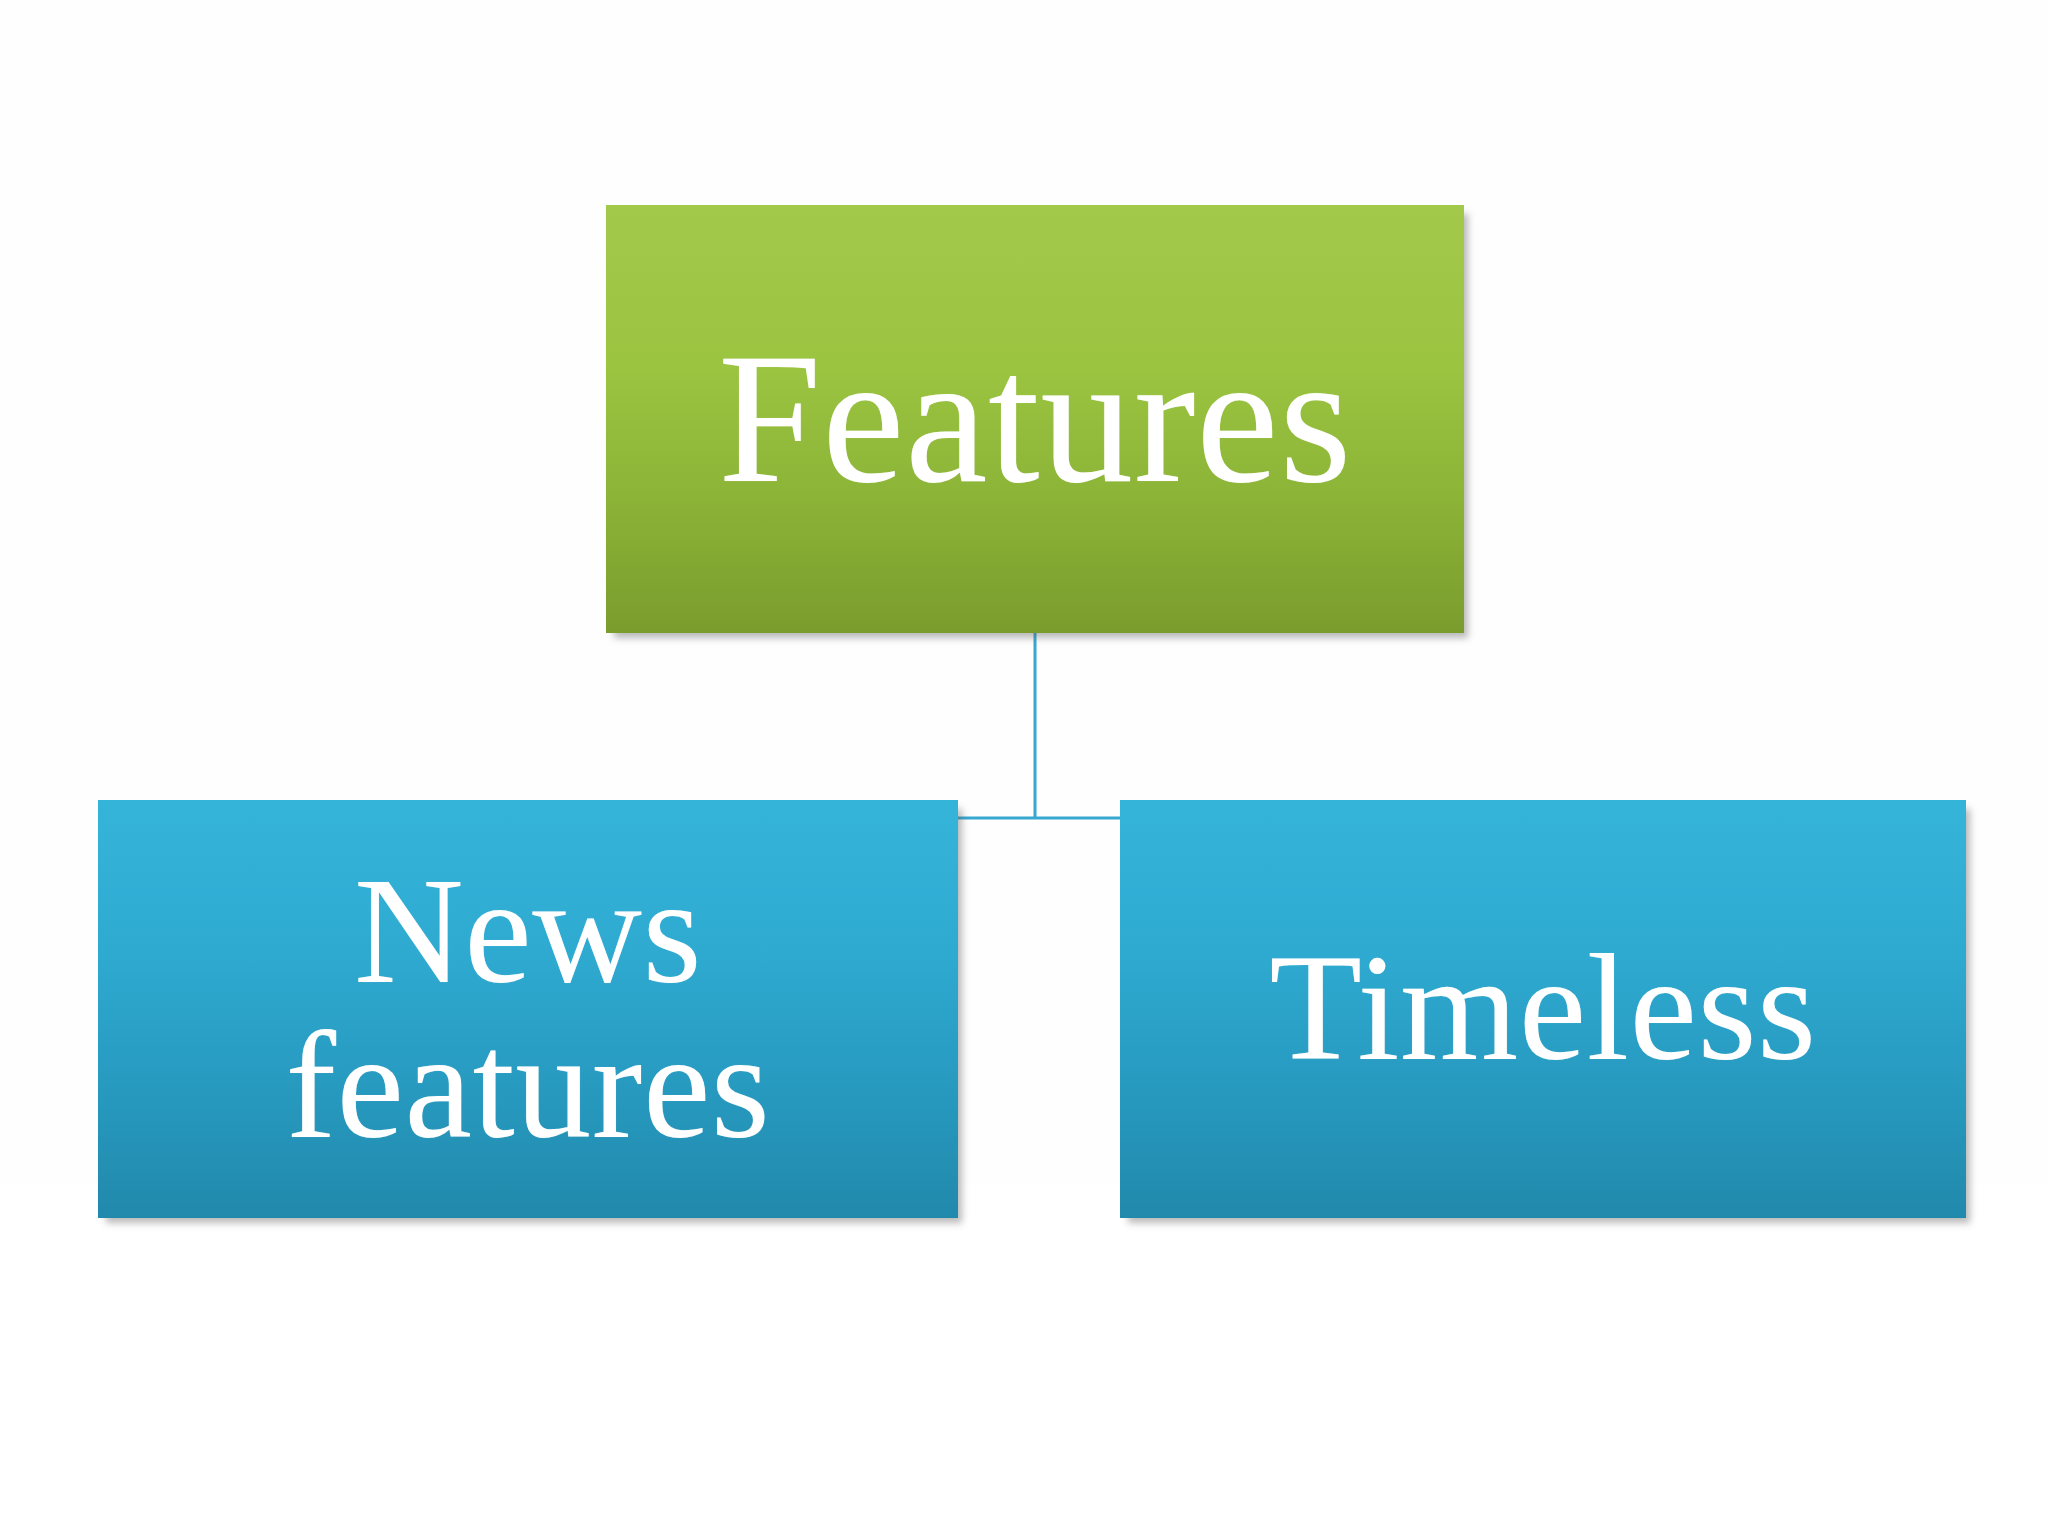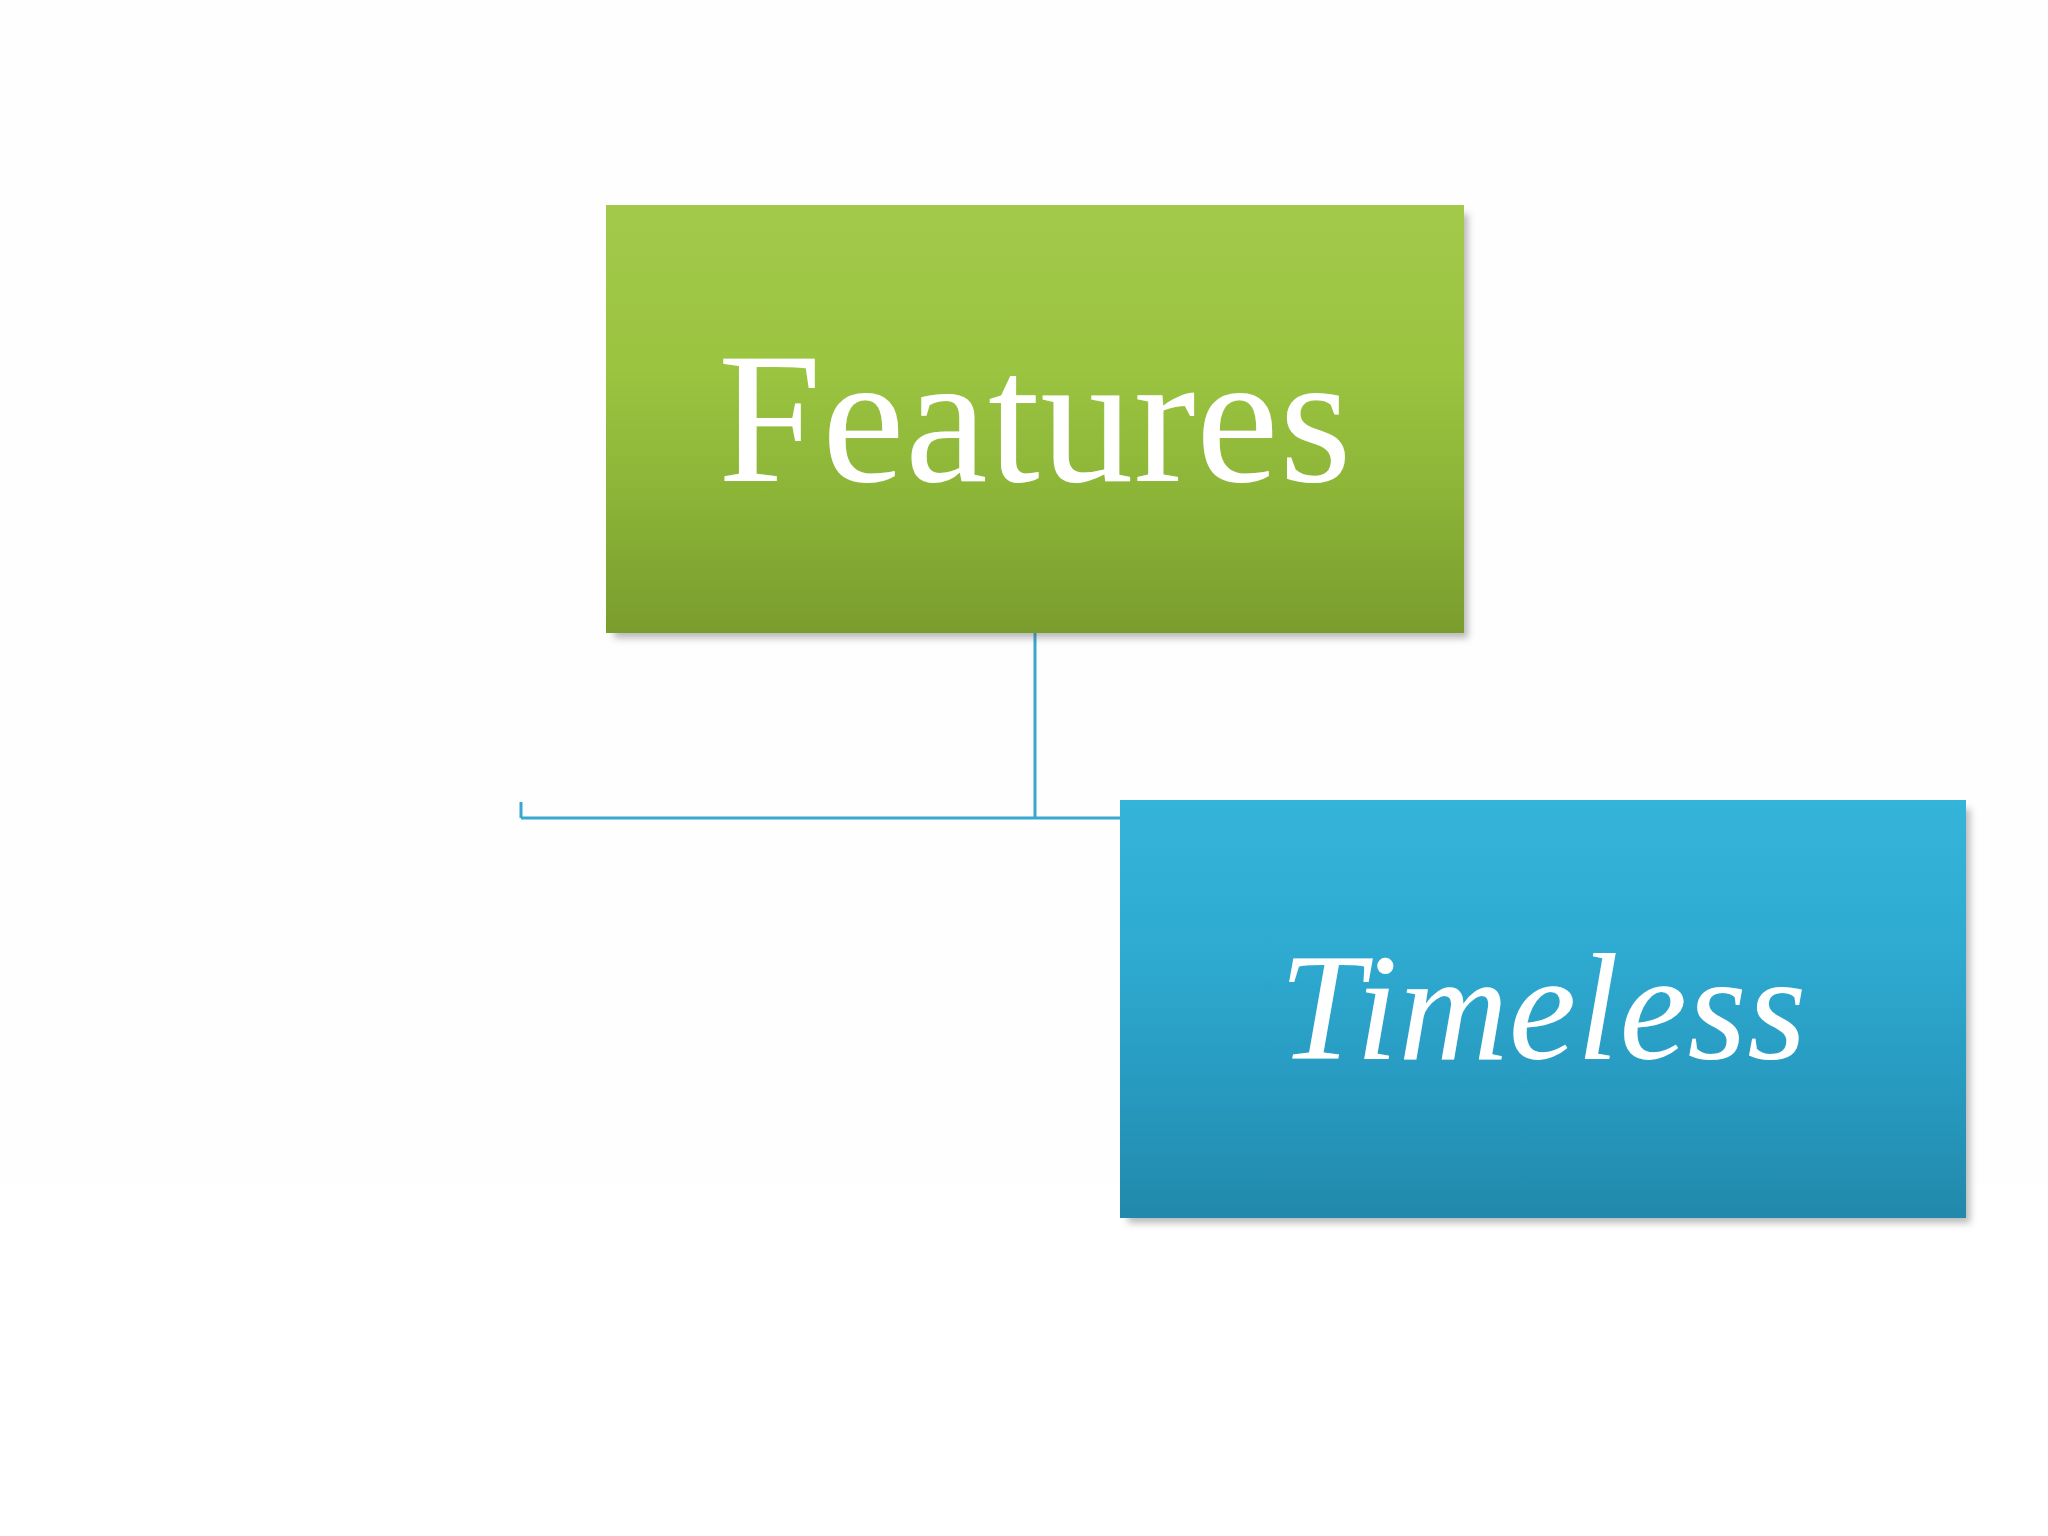--- a/index.html
+++ b/index.html
@@ -77,21 +77,20 @@
   
   #node-timeless {
     left: 1120px;
     top: 800px;
     width: 846px;
     height: 418px;
     background: linear-gradient(to bottom, #35b4d9 0%, #2fabd2 34%, #2799bf 70%, #2189ab 100%);
   }
   #node-timeless .label {
     font-size: 152px;
-    font-style: italic;
   }
 </style>
 </head>
 <body>
 
 <div id="slide">
 
   <svg id="connectors" viewBox="0 0 2048 1536" xmlns="http://www.w3.org/2000/svg">
 
     <path d="M 1035 633 L 1035 818" fill="none" stroke="#37a8d0" stroke-width="3"></path>
@@ -100,20 +99,26 @@
 
     <path d="M 521 818 L 521 802" fill="none" stroke="#37a8d0" stroke-width="3"></path>
 
     <path d="M 1549 818 L 1549 802" fill="none" stroke="#37a8d0" stroke-width="3"></path>
   </svg>
 
   <div class="node" id="node-root">
     <span class="label">Features</span>
   </div>
 
+  <div class="node" id="node-news">
+    <span class="label">
+      <span>News</span><br>
+      <span>features</span>
+    </span>
+  </div>
 
   <div class="node" id="node-timeless">
     <span class="label">
       <span>Timeless</span><br>
     </span>
   </div>
 
 </div>
 
 </body></html>

